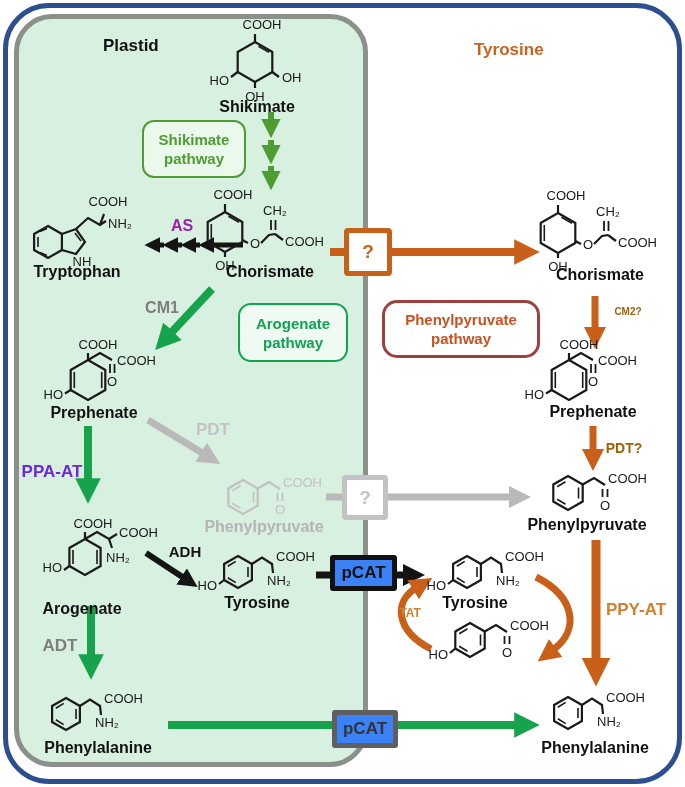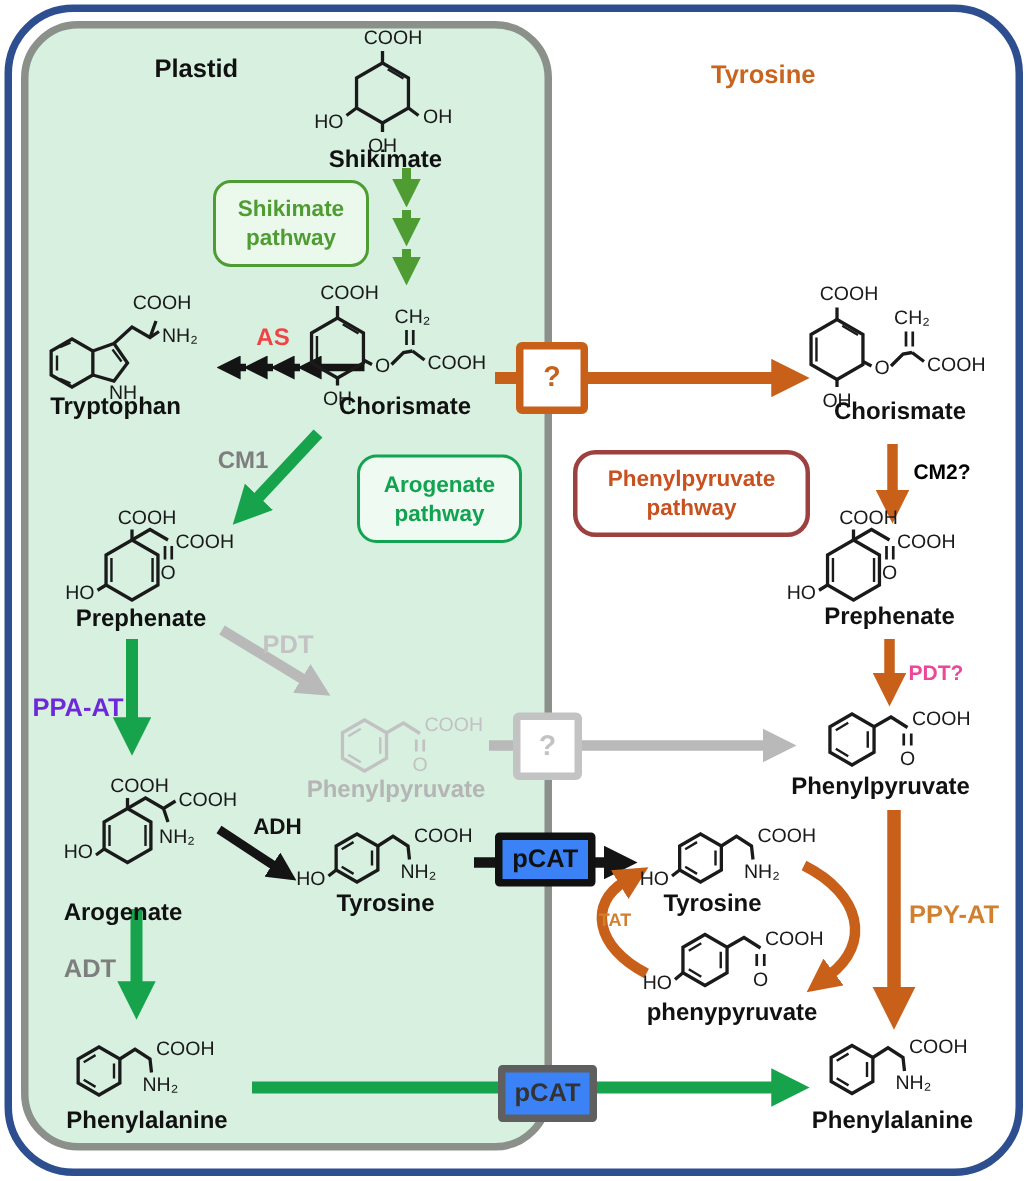--- a/index.html
+++ b/index.html
@@ -208,28 +208,27 @@
   <div class="lbl" style="left:210px;top:263px;width:120px;">Chorismate</div>
   <div class="lbl" style="left:540px;top:266px;width:120px;">Chorismate</div>
   <div class="lbl" style="left:34px;top:404px;width:120px;">Prephenate</div>
   <div class="lbl" style="left:533px;top:403px;width:120px;">Prephenate</div>
   <div class="lbl gray-name" style="left:198px;top:518px;width:132px;">Phenylpyruvate</div>
   <div class="lbl" style="left:520px;top:516px;width:134px;">Phenylpyruvate</div>
   <div class="lbl" style="left:22px;top:600px;width:120px;">Arogenate</div>
   <div class="lbl" style="left:197px;top:594px;width:120px;">Tyrosine</div>
   <div class="lbl" style="left:415px;top:594px;width:120px;">Tyrosine</div>
   <div class="lbl" style="left:408px;top:666px;width:160px;line-height:20px;">
-    <div>phenypyruvate</div>
   </div>
   <div class="lbl" style="left:36px;top:739px;width:124px;">Phenylalanine</div>
   <div class="lbl" style="left:533px;top:739px;width:124px;">Phenylalanine</div>
 
-  <div class="enz" style="left:160px;top:217px;width:44px;font-size:16px;color:#ef4444;">AS</div>
+  <div class="enz" style="left:160px;top:217px;width:44px;font-size:16px;color:#a21caf;">AS</div>
   <div class="enz" style="left:138px;top:299px;width:48px;font-size:16px;color:#7e7e7e;">CM1</div>
-  <div class="enz" style="left:600px;top:306px;width:56px;font-size:14px;color:#000000;">CM2?</div>
-  <div class="enz" style="left:164px;top:420px;width:56px;font-size:17px;color:#c3c3c3;">PDT</div>
+  <div class="enz" style="left:600px;top:306px;width:56px;font-size:10px;color:#a16207;">CM2?</div>
+  <div class="enz" style="left:185px;top:420px;width:56px;font-size:17px;color:#c3c3c3;">PDT</div>
   <div class="enz" style="left:16px;top:462px;width:72px;font-size:17px;color:#6d28d9;">PPA-AT</div>
-  <div class="enz" style="left:600px;top:440px;width:48px;font-size:14px;color:#ec4899;">PDT?</div>
+  <div class="enz" style="left:600px;top:440px;width:48px;font-size:14px;color:#a16207;">PDT?</div>
   <div class="enz" style="left:163px;top:543px;width:44px;font-size:15px;color:#141414;">ADH</div>
   <div class="enz" style="left:36px;top:636px;width:48px;font-size:17px;color:#7e7e7e;">ADT</div>
   <div class="enz" style="left:390px;top:606px;width:40px;font-size:12px;color:#d0812f;">TAT</div>
   <div class="enz" style="left:600px;top:600px;width:72px;font-size:17px;color:#d0812f;">PPY-AT</div>
 </div>
 
 </body></html>

